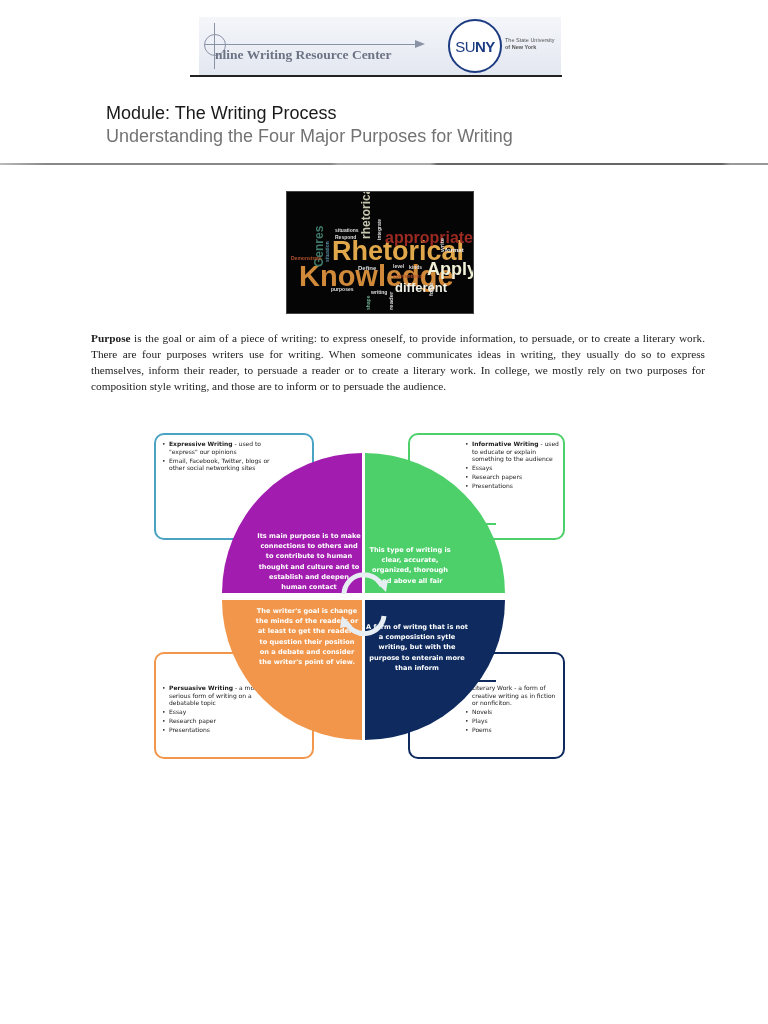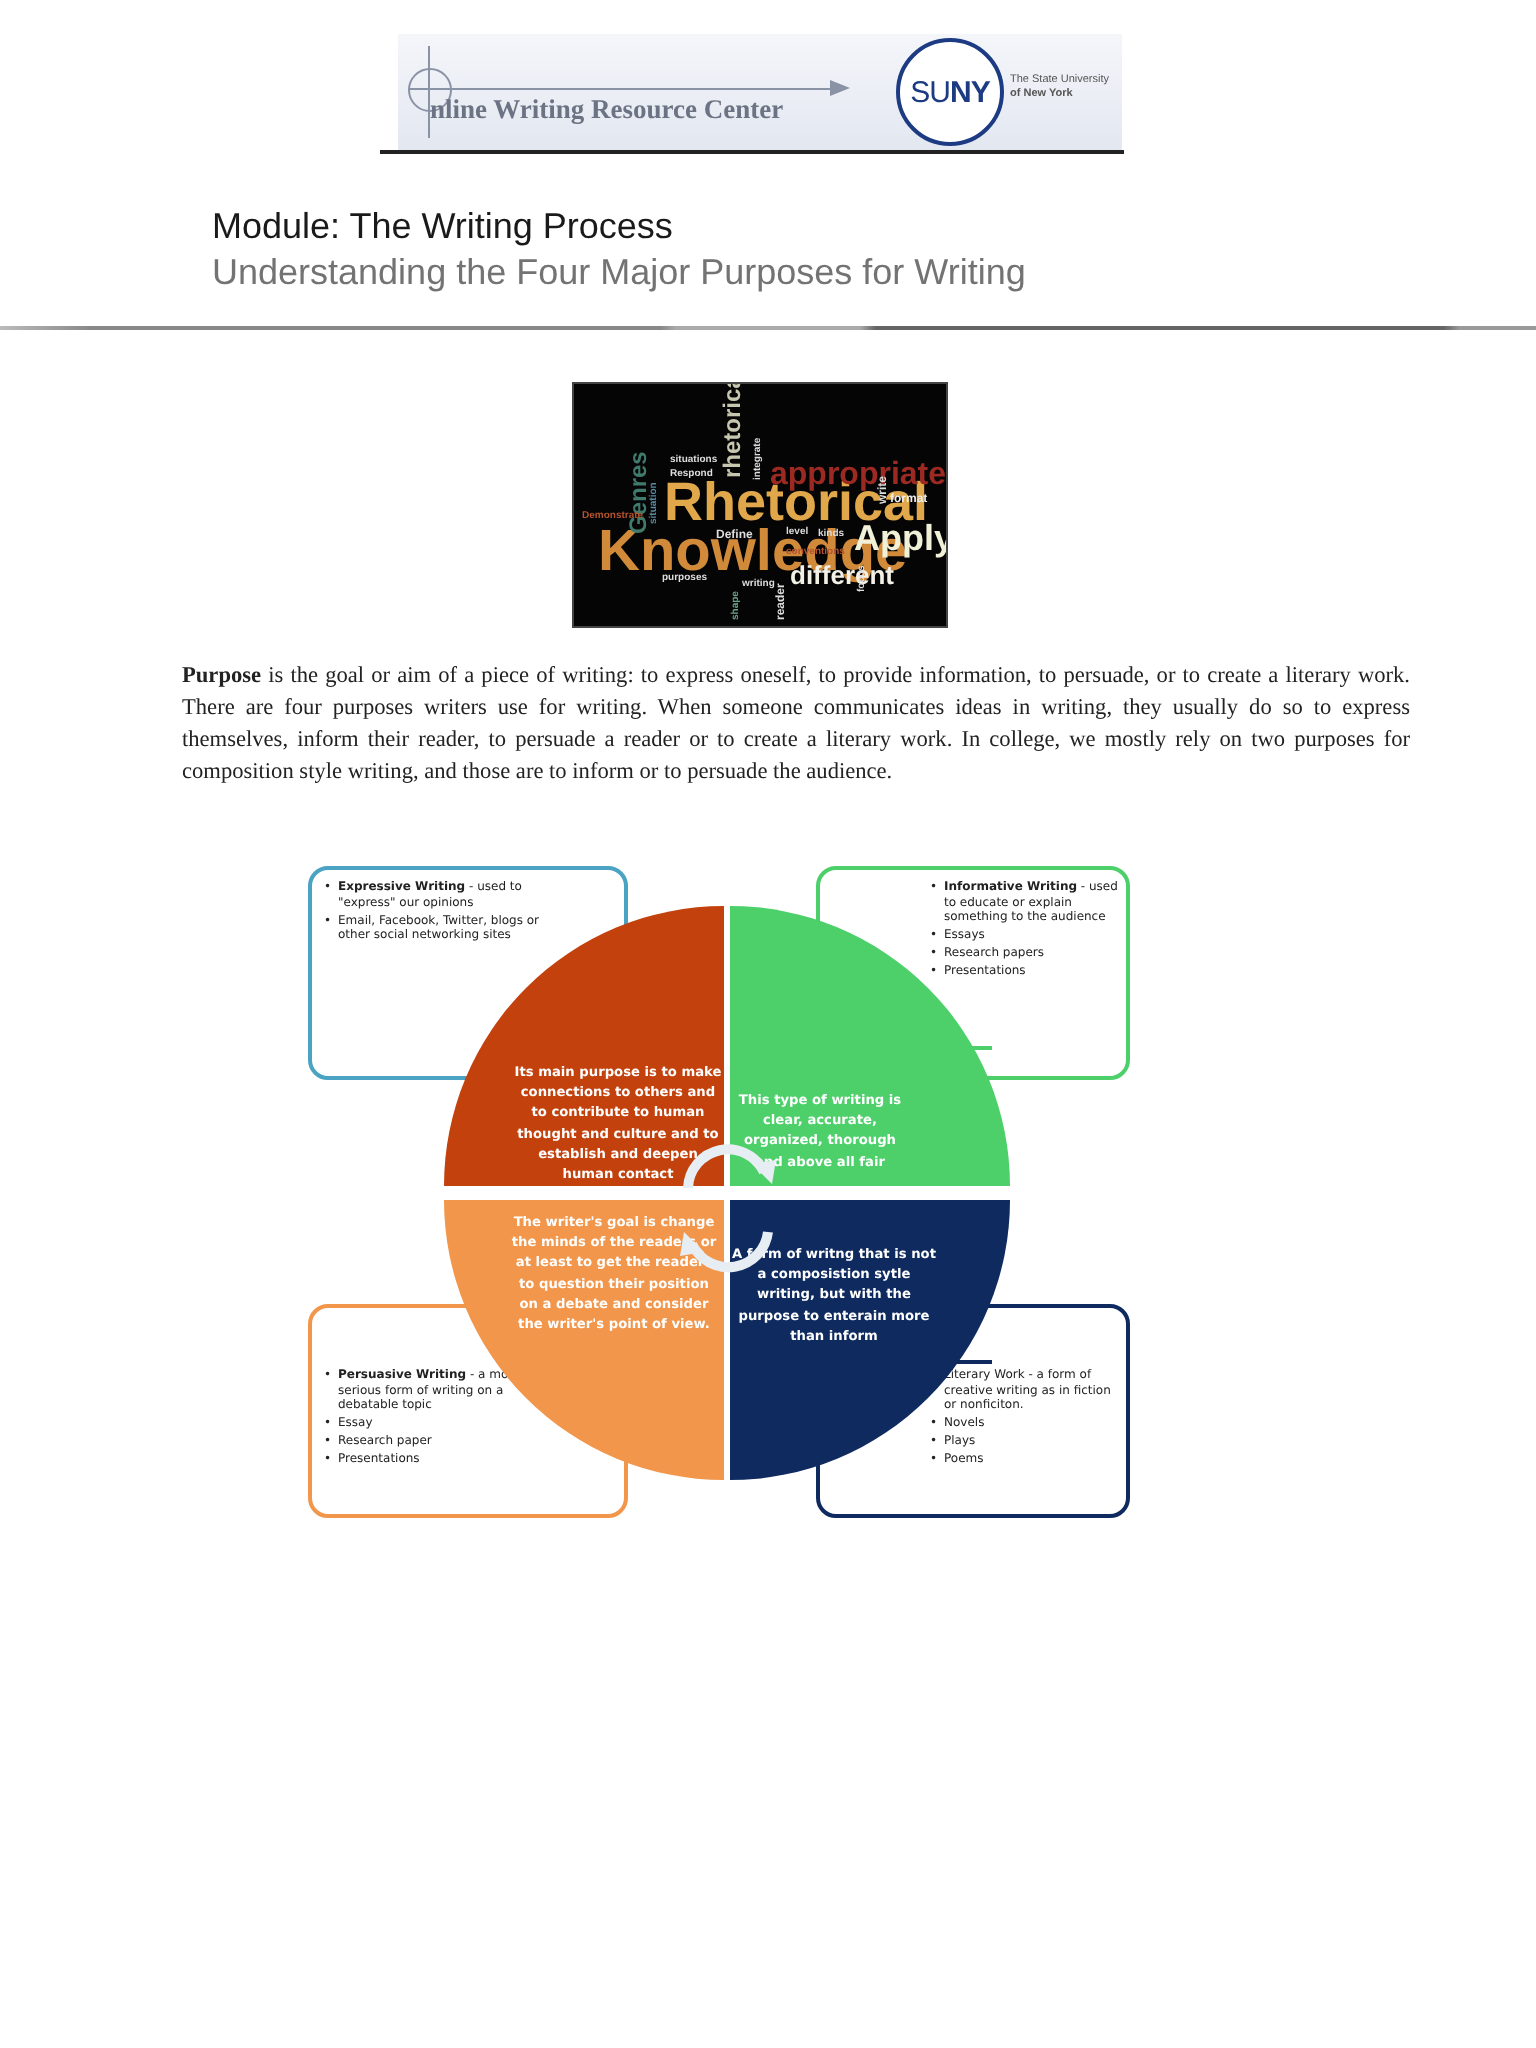--- a/index.html
+++ b/index.html
@@ -88,21 +88,21 @@
   .box-tr { left: 258px; top: 3px; width: 153px; height: 103px; border-color: #4dd06a; }
   .box-bl { left: 4px; top: 222px; width: 156px; height: 103px; border-color: #f1964a; }
   .box-br { left: 258px; top: 222px; width: 153px; height: 103px; border-color: #0e2a5f; }
   .box-tl .inner { position: absolute; left: 6px; top: 5px; width: 110px; }
   .box-tr .inner { position: absolute; left: 55px; top: 5px; width: 100px; }
   .box-bl .inner { position: absolute; left: 6px; top: 30px; width: 100px; }
   .box-br .inner { position: absolute; left: 55px; top: 30px; width: 95px; }
 
   .connector { position: absolute; height: 2px; }
   .quad { position: absolute; width: 140px; height: 140px; }
-  .q-tl { left: 72px; top: 23px; background: #c2410c; border-top-left-radius: 140px; }
+  .q-tl { left: 72px; top: 23px; background: #a21caf; border-top-left-radius: 140px; }
   .q-tr { left: 215px; top: 23px; background: #4dd06a; border-top-right-radius: 140px; }
   .q-bl { left: 72px; top: 170px; background: #f1964a; border-bottom-left-radius: 140px; }
   .q-br { left: 215px; top: 170px; background: #0e2a5f; border-bottom-right-radius: 140px; }
   .qtext {
     position: absolute; color: #fff; font-family: "DejaVu Sans", sans-serif; font-weight: bold;
     font-size: 6.6px; line-height: 10.2px; text-align: center;
   }
   .q-tl .qtext { left: 35px; top: 78px; width: 104px; }
   .q-tr .qtext { left: 0px; top: 92px; width: 90px; }
   .q-bl .qtext { left: 32px; top: 6px; width: 106px; }

